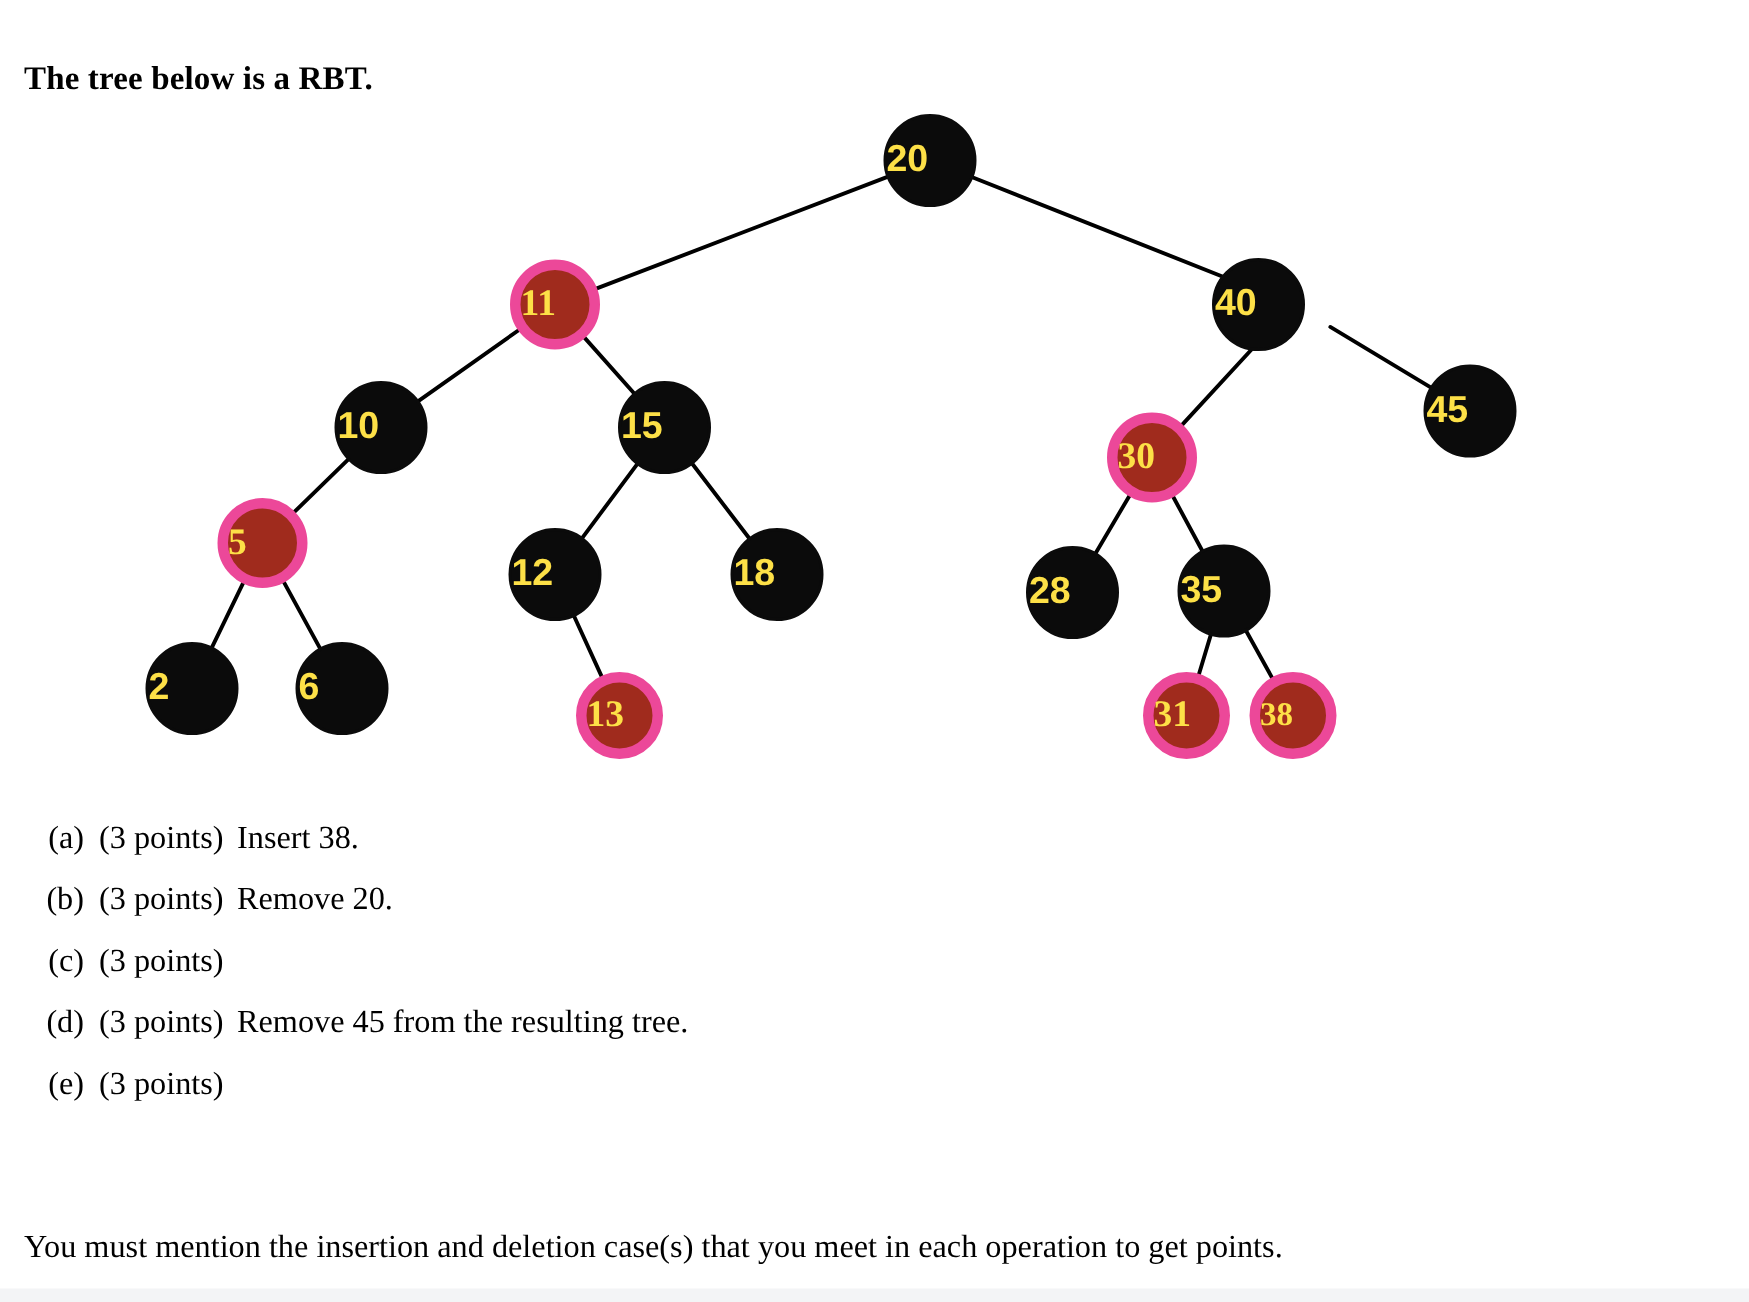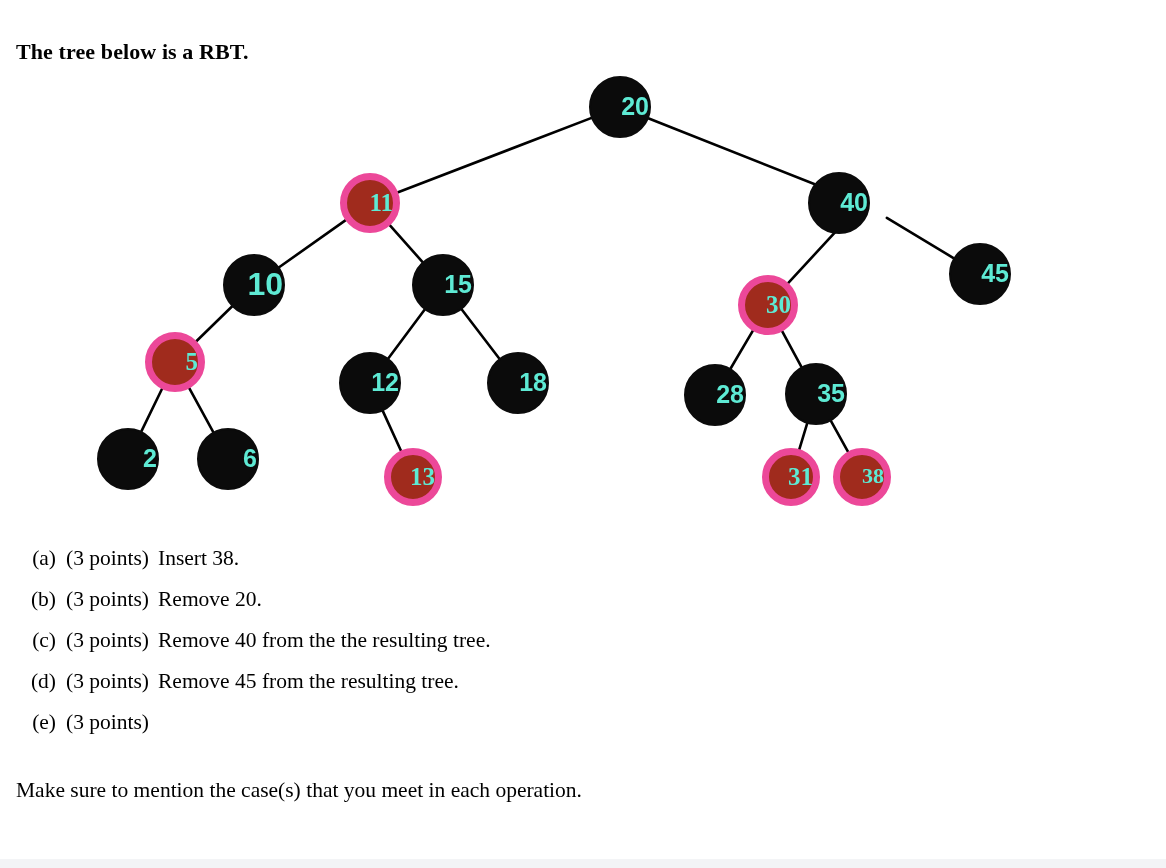--- a/index.html
+++ b/index.html
@@ -84,25 +84,25 @@
     left: 0;
     top: 0;
     width: 1166px;
     height: 530px;
   }
   .node {
     position: absolute;
     border-radius: 50%;
     display: flex;
     align-items: center;
-    justify-content: flex-end;
+    justify-content: flex-start;
     box-sizing: border-box;
     font-family: "Liberation Sans", "DejaVu Sans", sans-serif;
     font-weight: 700;
-    color: #5eead4;
+    color: #fde047;
     -webkit-font-smoothing: antialiased;
   }
   .node.black {
     background: #0b0b0b;
     border: 2px solid #0b0b0b;
   }
   .node.red {
     background: #a02b1d;
     border: 7px solid #ec4899;
     font-family: Liberation Serif, serif;
@@ -141,21 +141,21 @@
       </svg>
   <div class="node black" style="left: 589px; top: 76px; width: 62px; height: 62px; font-size: 25px;">
         <span class="node-label">20</span>
       </div>
       <div class="node red" style="left: 340px; top: 173px; width: 60px; height: 60px; font-size: 25px;">
         <span class="node-label">11</span>
       </div>
       <div class="node black" style="left: 808px; top: 172px; width: 62px; height: 62px; font-size: 25px;">
         <span class="node-label">40</span>
       </div>
-      <div class="node black" style="left: 223px; top: 254px; width: 62px; height: 62px; font-size: 32px;">
+      <div class="node black" style="left: 223px; top: 254px; width: 62px; height: 62px; font-size: 25px;">
         <span class="node-label">10</span>
       </div>
       <div class="node black" style="left: 412px; top: 254px; width: 62px; height: 62px; font-size: 25px;">
         <span class="node-label">15</span>
       </div>
       <div class="node red" style="left: 738px; top: 275px; width: 60px; height: 60px; font-size: 25px;">
         <span class="node-label">30</span>
       </div>
       <div class="node black" style="left: 949px; top: 243px; width: 62px; height: 62px; font-size: 25px;">
         <span class="node-label">45</span>
@@ -199,29 +199,28 @@
         <span class="qtext">Insert 38.</span>
       </div>
       <div class="qrow">
         <span class="qlabel">(b)</span>
         <span class="qpoints">(3 points)</span>
         <span class="qtext">Remove 20.</span>
       </div>
       <div class="qrow">
         <span class="qlabel">(c)</span>
         <span class="qpoints">(3 points)</span>
-        <span class="qtext">Remove 40 from the the resulting tree.</span>
       </div>
       <div class="qrow">
         <span class="qlabel">(d)</span>
         <span class="qpoints">(3 points)</span>
         <span class="qtext">Remove 45 from the resulting tree.</span>
       </div>
       <div class="qrow">
         <span class="qlabel">(e)</span>
         <span class="qpoints">(3 points)</span>
       </div>
     </div>
 
-  <p class="para p1">Make sure to mention the case(s) that you meet in each operation.</p>
+  <p class="para p2">You must mention the insertion and deletion case(s) that you meet in each operation to get points.</p>
 
   <div class="bottom-band"></div>
 </div>
 
 </body></html>

